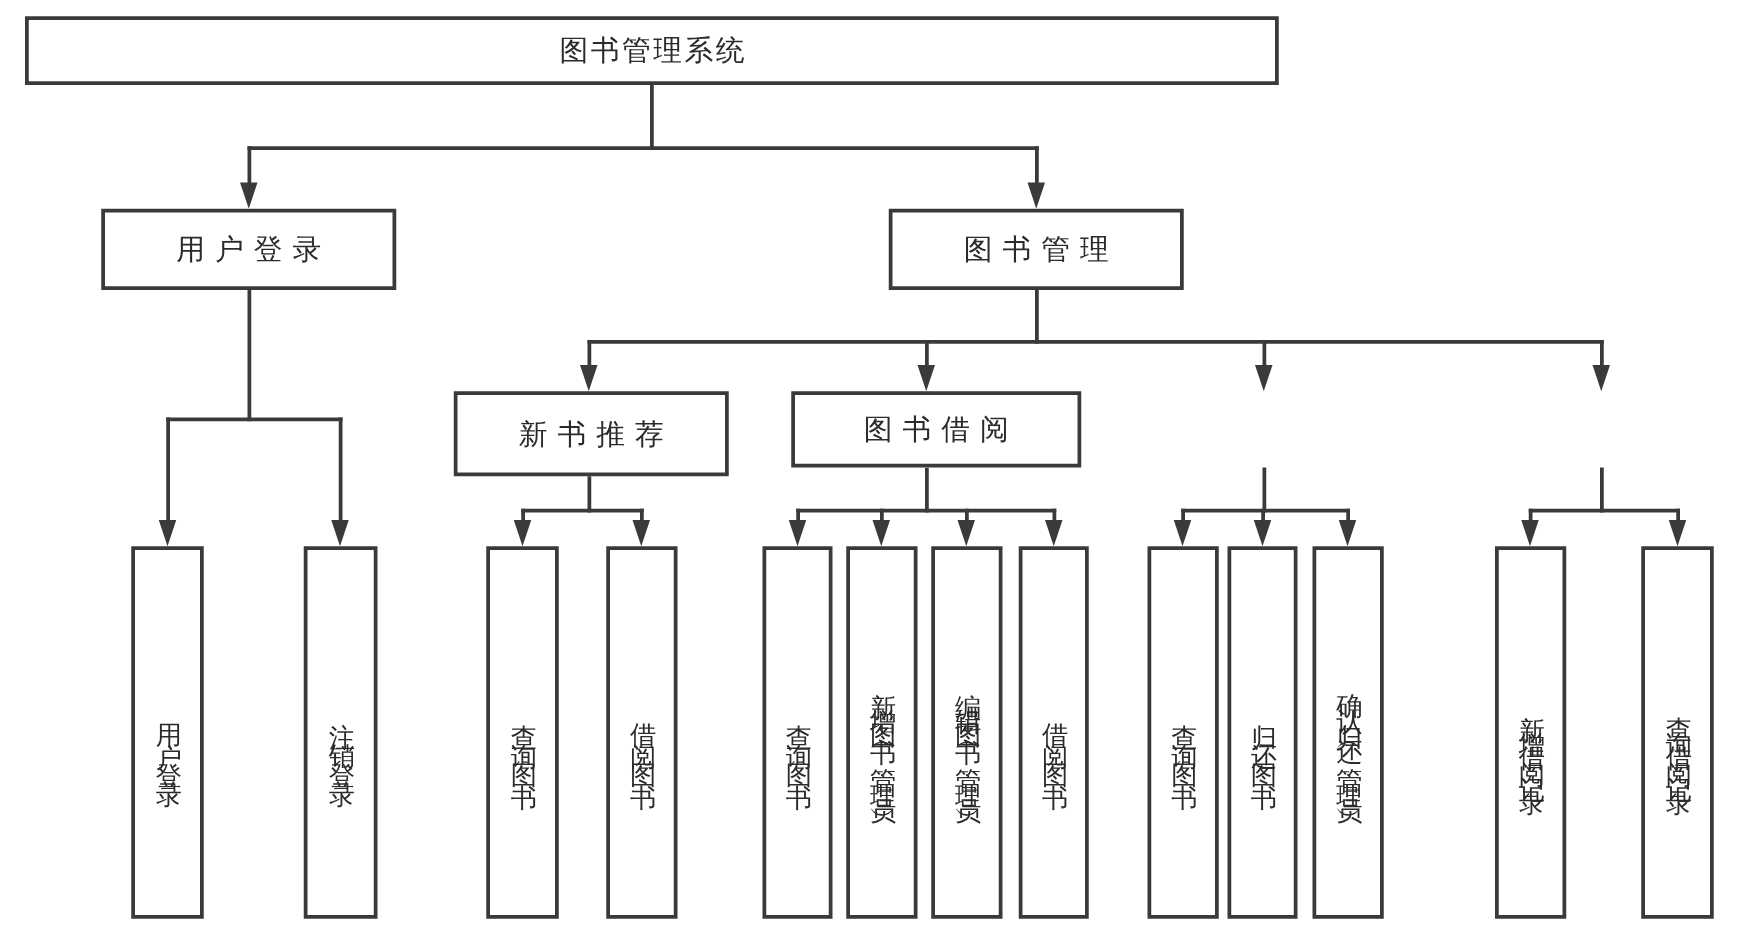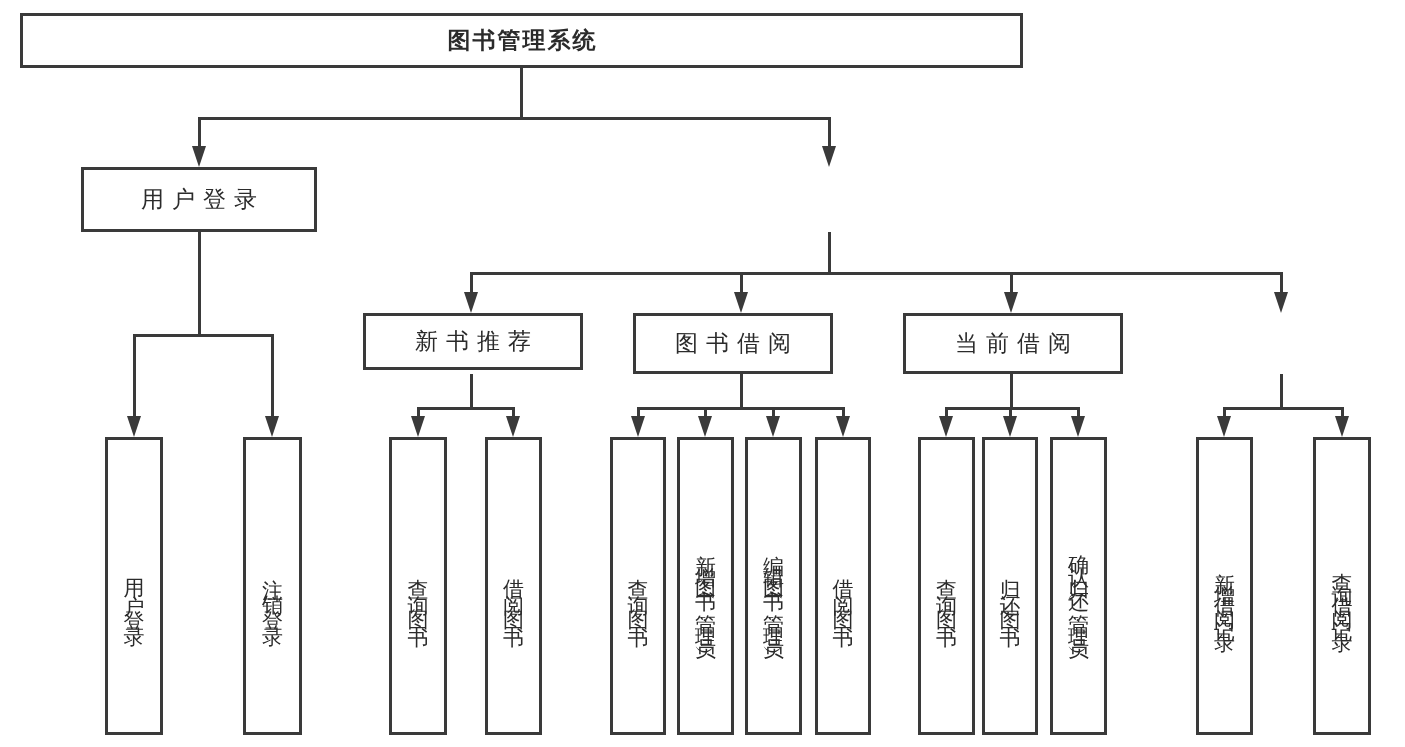--- a/index.html
+++ b/index.html
@@ -12,21 +12,21 @@
   .canvas{
     position:relative;width:1405px;height:747px;background:var(--bg);
     font-family:"Liberation Sans","DejaVu Sans",sans-serif;overflow:hidden;
   }
   .node{
     position:absolute;background:#fff;border:3px solid var(--line);
     box-sizing:border-box;display:flex;align-items:center;justify-content:center;
     color:var(--text);
   }
   .node .lbl{font-size:23px;letter-spacing:8px;margin-right:-8px;white-space:nowrap;}
-  .node.root .lbl{letter-spacing:2px;margin-right:-2px;font-weight:bold;}
+  .node.root .lbl{letter-spacing:2px;margin-right:-2px;}
   .node-v .lbl{
     writing-mode:vertical-rl;text-orientation:mixed;
     font-size:21px;letter-spacing:12px;margin-right:0;margin-bottom:-12px;white-space:nowrap;
   }
   .node-v.short .lbl{letter-spacing:16px;margin-bottom:-16px;}
   .hline,.vline{position:absolute;background:var(--line);}
   .ahead{
     position:absolute;width:0;height:0;
     border-left:7px solid transparent;border-right:7px solid transparent;
     border-top:21px solid var(--line);
@@ -96,29 +96,29 @@
       <div class="ahead" style="left: 1335px; top: 416px;"></div>
     </div>
 
   <div class="node root" style="left:20px;top:13px;width:1003px;height:55px">
     <span class="lbl">图书管理系统</span>
   </div>
 
   <div class="node" style="left:81px;top:167px;width:236px;height:65px">
     <span class="lbl">用户登录</span>
   </div>
+  <div class="node" style="left:711px;top:167px;width:236px;height:65px">
+    <span class="lbl">图书管理</span>
+  </div>
 
-  <div class="node" style="left:363px;top:313px;width:220px;height:57px">
+  <div class="node" style="left:363px;top:313px;width:220px;height:68px">
     <span class="lbl">新书推荐</span>
   </div>
-  <div class="node" style="left:633px;top:313px;width:200px;height:61px">
+  <div class="node" style="left:633px;top:313px;width:232px;height:61px">
     <span class="lbl">图书借阅</span>
-  </div>
-  <div class="node" style="left:903px;top:313px;width:220px;height:61px">
-    <span class="lbl">当前借阅</span>
   </div>
 
   <div class="node node-v short" style="left:105px;top:437px;width:58px;height:298px">
     <span class="lbl">用户登录</span>
   </div>
   <div class="node node-v short" style="left:243px;top:437px;width:59px;height:298px">
     <span class="lbl">注销登录</span>
   </div>
 
   <div class="node node-v short" style="left:389px;top:437px;width:58px;height:298px">

